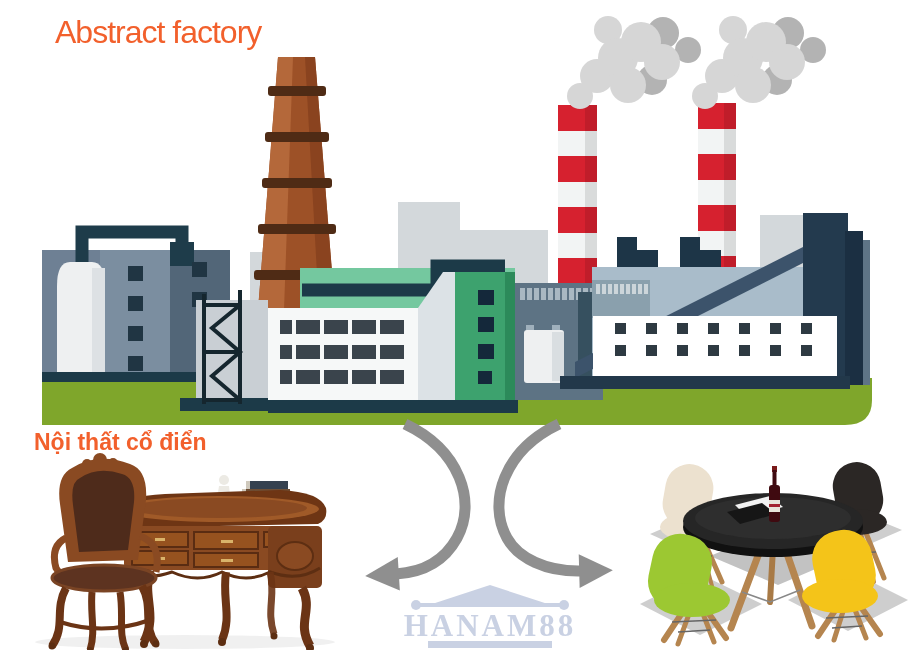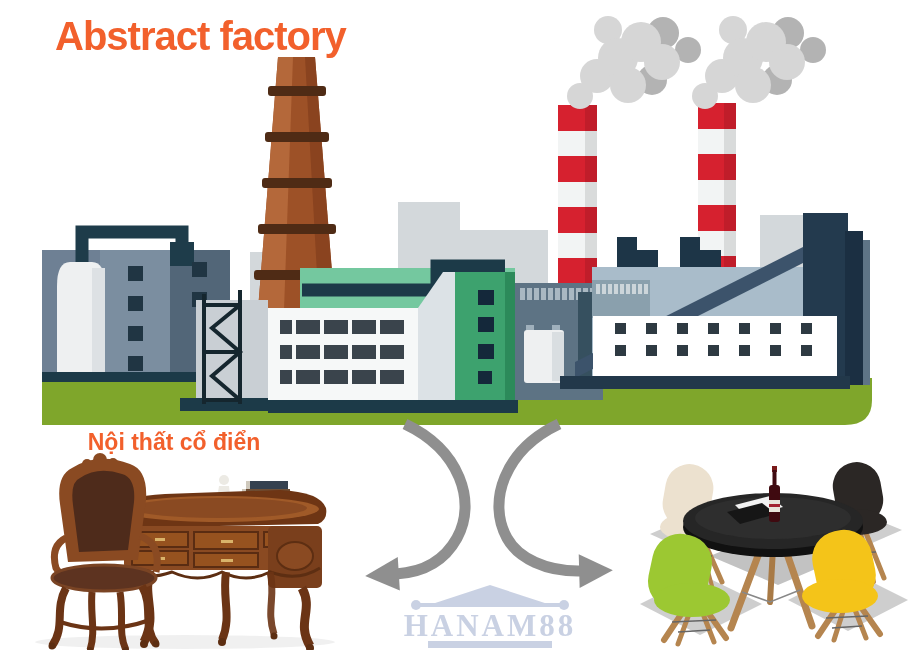--- a/index.html
+++ b/index.html
@@ -1,20 +1,20 @@
 <!DOCTYPE html>
 <html style="--c-accent-orange: #f2602c; --c-grass-green: #7fa62b; --c-chimney-red: #d6212f; --c-chimney-brown: #9d5127; --c-navy-dark: #1c3a48; --c-slate-gray: #6e8094; --c-smoke-light: #d6d6d6; --c-smoke-dark: #b3b3b3; --c-green-building: #3da26e; --c-green-band: #74c89f; --c-arrow-gray: #8f8f8f; --c-watermark-blue: #c7cfe2; --c-wood-brown: #8a4a22; --c-leather-brown: #4e2b1b; --c-chair-cream: #ece1cf; --c-chair-black: #2b2725; --c-chair-green: #9cc832; --c-chair-yellow: #f4c419; --c-wood-leg: #b5854f;"><head>
 <meta charset="utf-8">
 <style>
   html,body{margin:0;padding:0;background:#fff;}
   .canvas{position:relative;width:909px;height:650px;background:#fff;overflow:hidden;
           font-family:"Liberation Sans",sans-serif;}
-  .title{position:absolute;left:55px;top:14px;font-size:40px;font-weight:bold;
+  .title{position:absolute;left:55px;top:14px;font-size:32px;font-weight:normal;
          color:var(--c-accent-orange,#f2602c);letter-spacing:-1px;}
-  .branch-label{position:absolute;top:429px;width:280px;text-align:center;
+  .branch-label{position:absolute;top:429px;width:280px;text-align:left;
          font-size:23px;font-weight:bold;color:var(--c-accent-orange,#f2602c);}
   .branch-label.left{left:34px;}
   .branch-label.right{left:620px;}
   svg.scene{position:absolute;left:0;top:0;}
   .wm-text{font-family:"Liberation Serif",serif;font-weight:bold;font-size:31px;
            letter-spacing:3px;fill:var(--c-watermark-blue,#c7cfe2);}
 </style>
 </head>
 <body>
 

